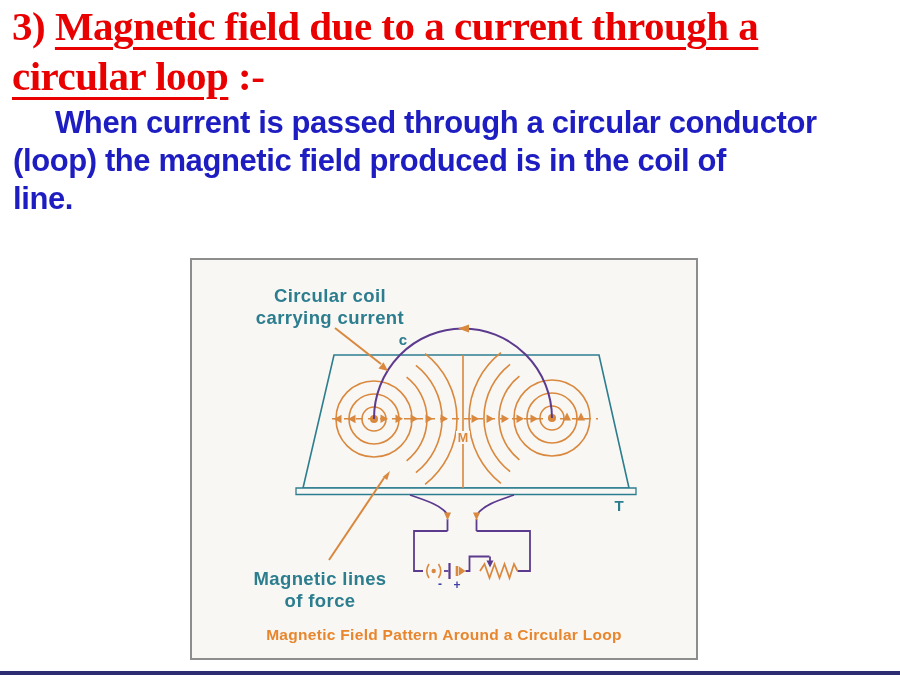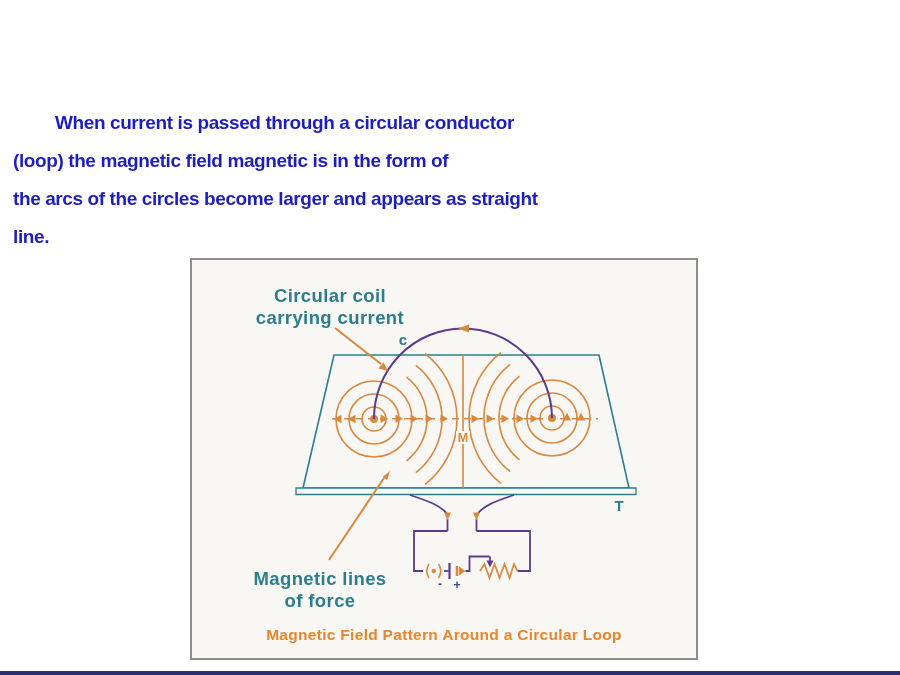--- a/index.html
+++ b/index.html
@@ -5,21 +5,21 @@
   html,body{margin:0;padding:0;background:#fff;}
   .slide{position:relative;width:900px;height:675px;background:#ffffff;overflow:hidden;
          font-family:"Liberation Sans",sans-serif;}
 
   .heading{position:absolute;left:12px;top:1px;width:884px;
            font-family:"Liberation Serif",serif;font-weight:bold;
            font-size:41px;line-height:50px;color:#e90000;letter-spacing:-0.5px;}
   .heading u{text-decoration:underline;text-decoration-thickness:3px;text-underline-offset:7px;}
 
   .body-text{position:absolute;left:13px;top:104px;width:886px;
-             font-weight:bold;font-size:19px;line-height:38px;color:#1d1dc2;letter-spacing:-0.4px;}
+             font-weight:bold;font-size:31px;line-height:38px;color:#1d1dc2;letter-spacing:-0.4px;}
   .body-text .line{white-space:nowrap;}
   .body-text .line:first-child{padding-left:42px;}
 
   .figure{position:absolute;left:190px;top:258px;width:508px;height:402px;
           background:#f8f7f4;border:2px solid #8d8d8d;box-sizing:border-box;}
   .figure svg{display:block;width:100%;height:100%;}
 
   svg text{font-family:"Liberation Sans",sans-serif;font-weight:bold;}
   .lbl-teal{fill:#2c7d8e;font-size:18.5px;letter-spacing:.4px;}
   .lbl-small-teal{fill:#2c7d8e;font-size:15px;}
@@ -27,25 +27,28 @@
   .lbl-sign{fill:#4040a8;font-size:12px;}
   .caption{fill:#e8862d;font-size:15.5px;letter-spacing:.3px;}
 
   .footer-bar{position:absolute;left:0;bottom:0;width:900px;height:4px;background:#2d2d73;}
 </style>
 </head>
 <body>
 
 <div class="slide">
 
+  <div class="heading">
+    <span>3) </span><u>Magnetic field due to a current through a</u><br>
+    <u>circular loop</u><span> :-</span>
+  </div>
 
   <div class="body-text">
     <div class="line">When current is passed through a circular conductor</div>
-    <div class="line">(loop) the magnetic field magnetic is in the form of</div>
-    <div class="line">the arcs of the circles become larger and appears as straight</div>
+    <div class="line">(loop) the magnetic field produced is in the coil of</div>
     <div class="line">line.</div>
   </div>
 
   <div class="figure">
     <svg viewBox="0 0 504 396">
 
       <g>
         <polygon points="142,94 407,94 437,227 111,227" fill="none" stroke="#2c7d8e" stroke-width="1.6"></polygon>
         <polygon points="104,227 444,227 444,233.5 104,233.5" fill="#f8f7f4" stroke="#2c7d8e" stroke-width="1.3"></polygon>
       </g>

